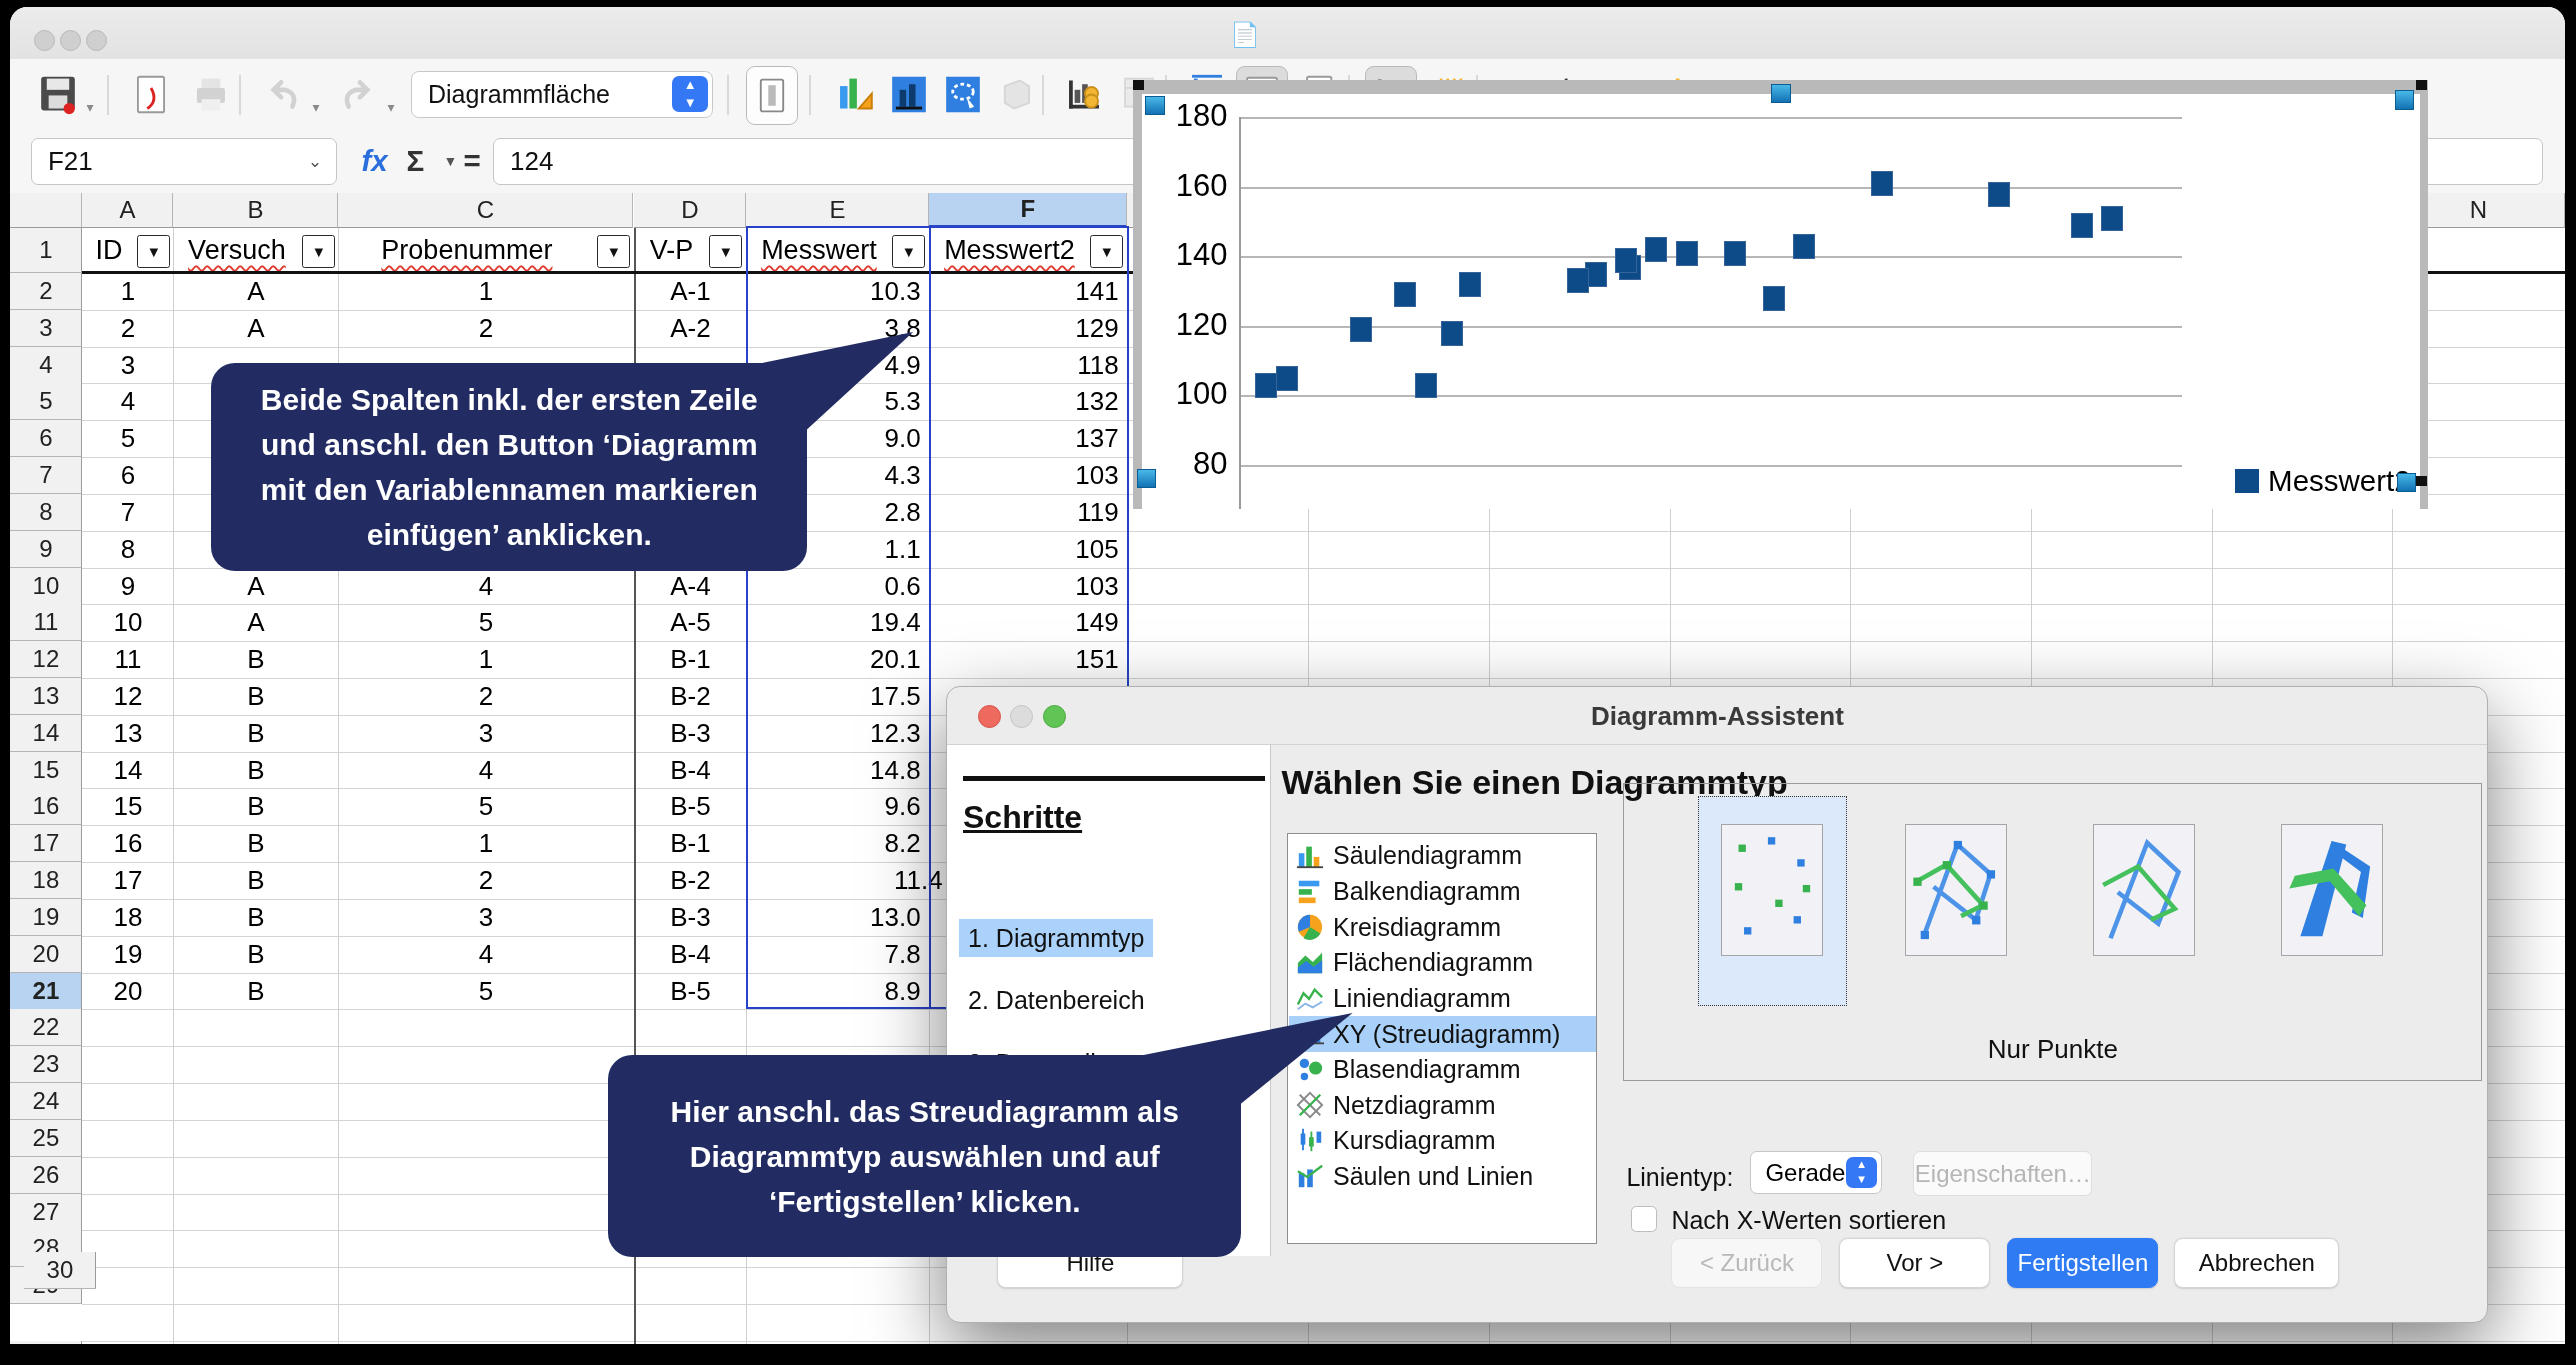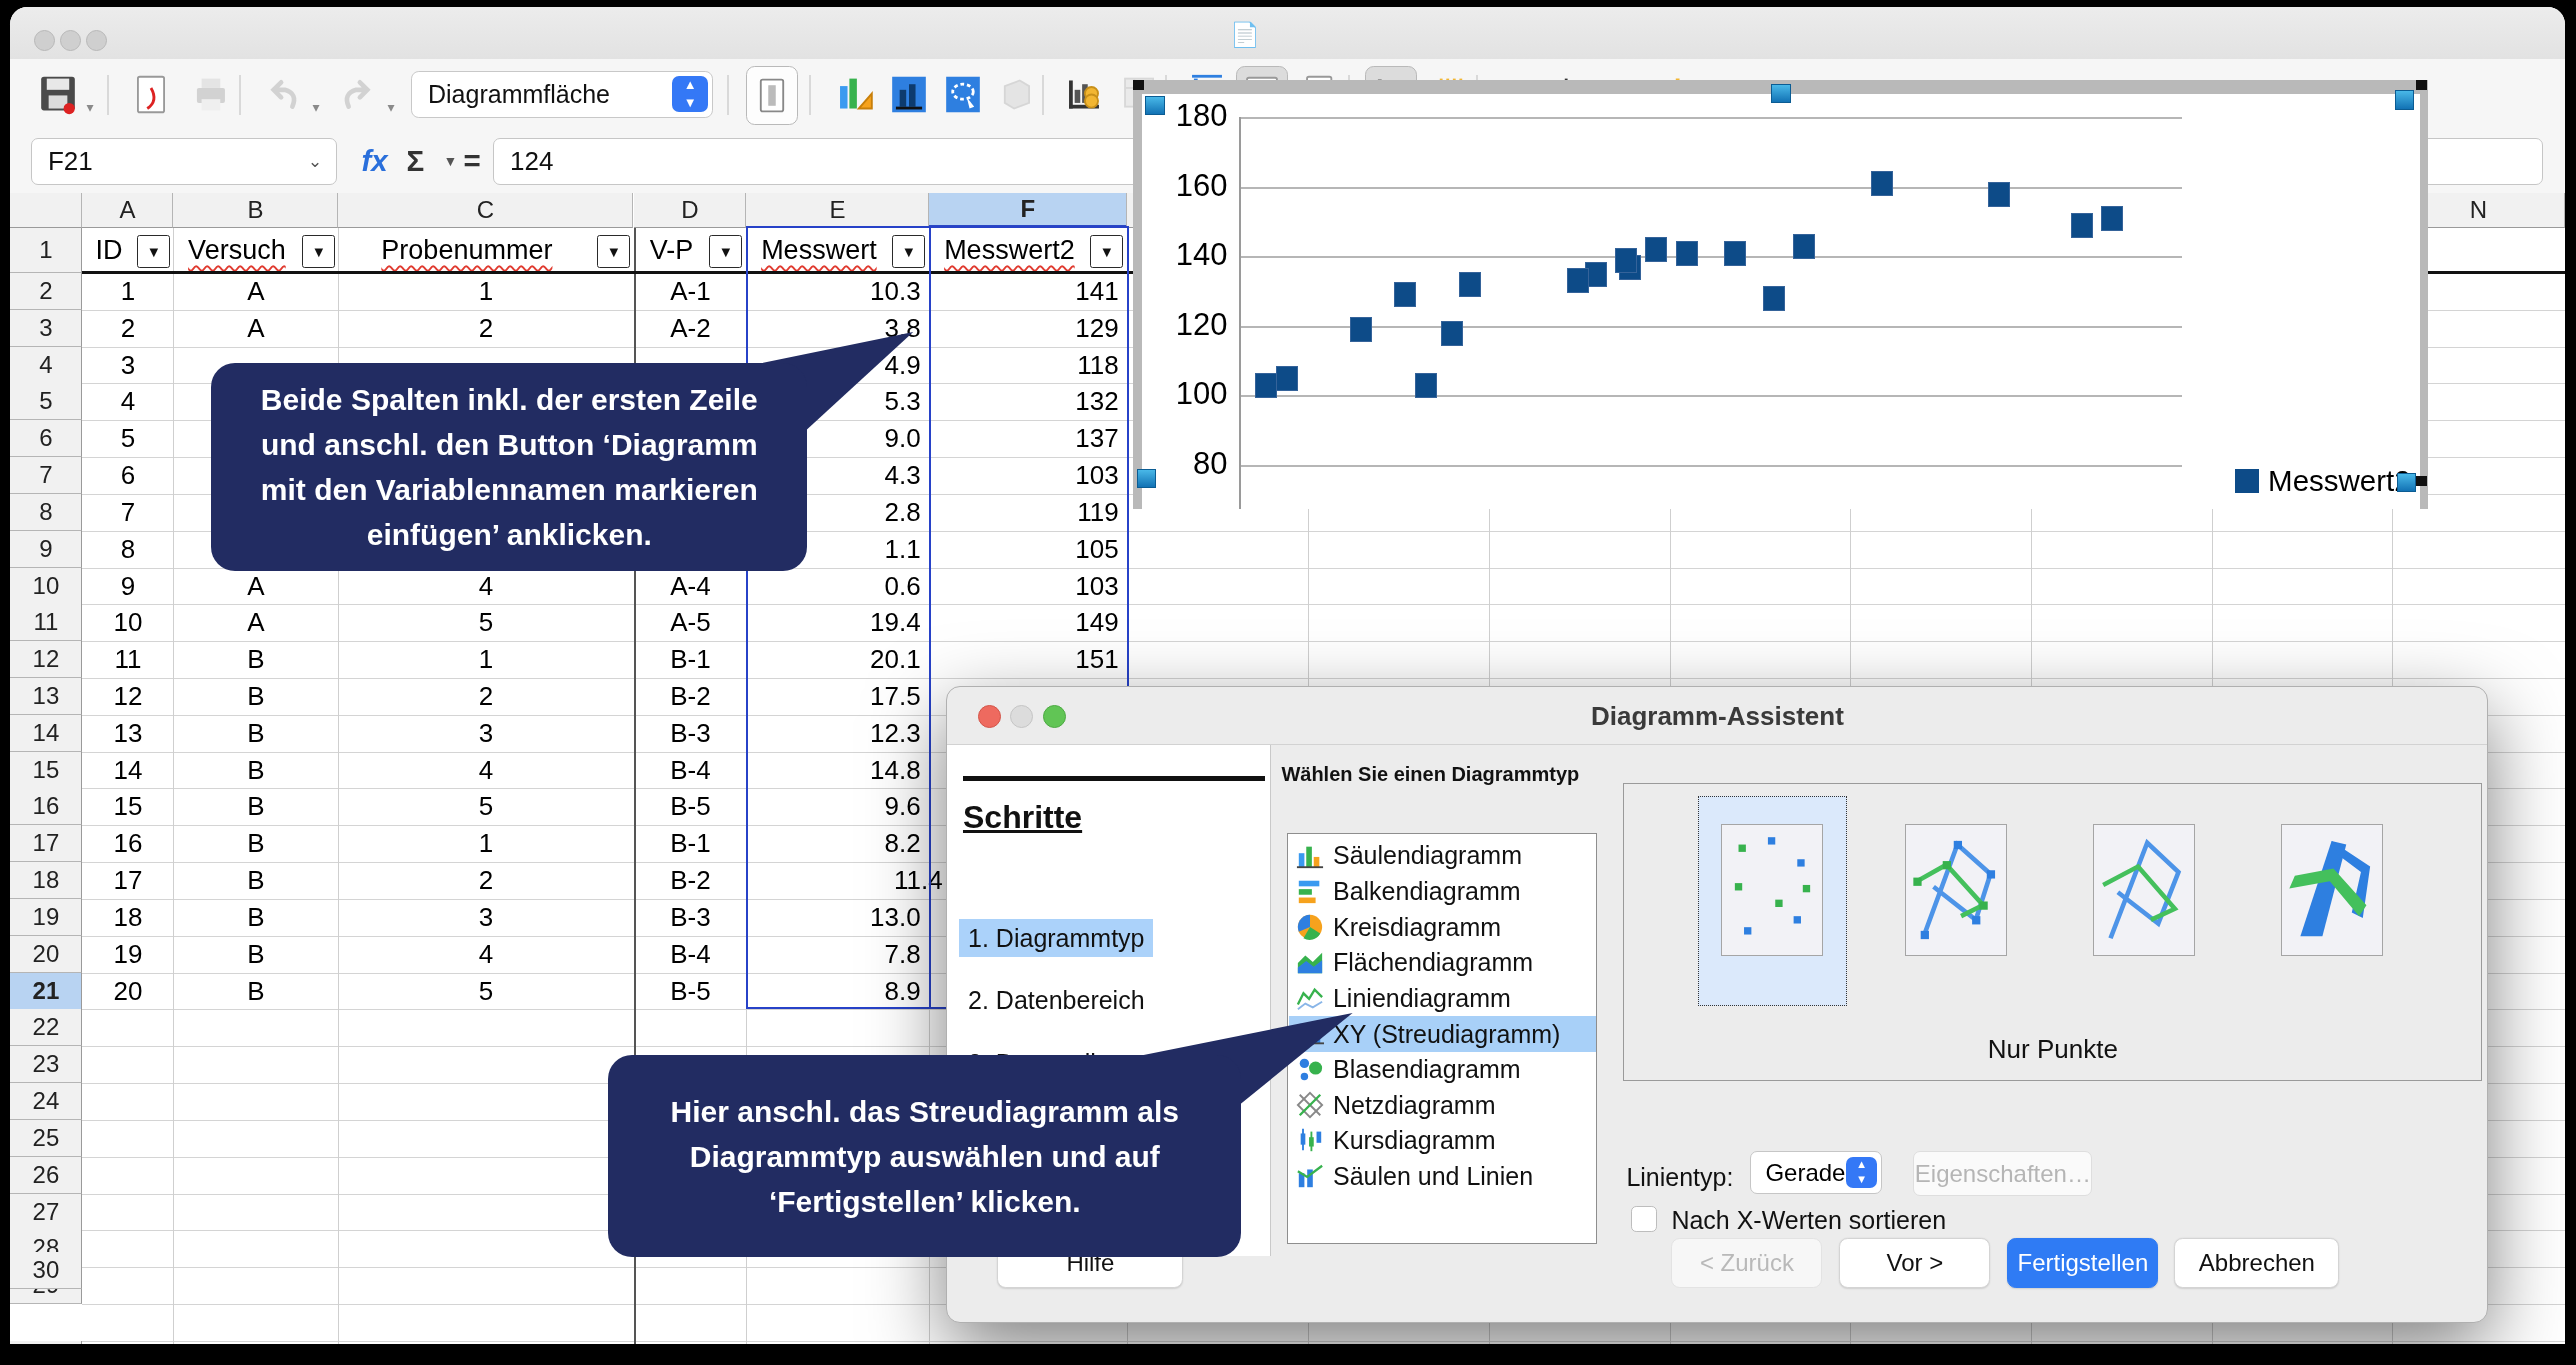--- a/index.html
+++ b/index.html
@@ -62,21 +62,21 @@
   #dialog{position:absolute;left:936px;top:679px;width:1542px;height:637px;background:#ececec;border:0.9px solid #b0b0b0;
     border-radius:14px;box-shadow:0 26px 78px rgba(0,0,0,.5);box-sizing:border-box;}
   #dlg-titlebar{position:absolute;left:0;top:0;width:100%;height:57px;border-bottom:0.9px solid #d2d2d2;}
   #dlg-title{position:absolute;width:100%;top:14px;text-align:center;font-size:26px;font-weight:700;color:#3a3a3a;}
   .dtl{position:absolute;top:18px;width:21px;height:21px;border-radius:50%;}
   #dlg-left{position:absolute;left:0;top:58px;width:323px;height:511px;background:#fff;border-right:0.9px solid #c9c9c9;}
   #steps-rule{position:absolute;left:15.6px;top:31px;width:302px;height:5.2px;background:#111;}
   #steps-title{position:absolute;left:15.6px;top:54px;font-size:32px;font-weight:700;text-decoration:underline;color:#111;}
   .step{position:absolute;left:12px;height:38px;display:flex;align-items:center;padding:0 8.7px;font-size:25px;color:#111;}
   .step.active{background:#abd2fa;}
-  #choose-hdr{position:absolute;left:334px;top:76px;font-size:20px;font-weight:700;color:#111;}
+  #choose-hdr{position:absolute;left:334px;top:76px;font-size:34px;font-weight:700;color:#111;}
   #typelist{position:absolute;left:340px;top:146px;width:310px;height:411px;background:#fff;border:0.9px solid #8e8e8e;box-sizing:border-box;}
   .titem{position:absolute;left:0.9px;width:307px;height:36px;display:flex;align-items:center;font-size:25px;color:#111;}
   .titem.sel{background:#a8d0f8;}
   .titem .tic{width:28px;height:28px;margin:0 8.7px 0 7px;flex:0 0 28px;}
   #prevpanel{position:absolute;left:676px;top:96px;width:859px;height:298px;border:1.7px solid #9a9a9a;box-sizing:border-box;}
   .thumb{position:absolute;top:40px;width:102px;height:132px;background:#f2f2f6;border:0.9px solid #a5a5a5;box-sizing:border-box;}
   #thumbsel{position:absolute;left:74px;top:12px;width:149px;height:210px;background:#dbe9fb;border:1.7px dotted #333;box-sizing:border-box;}
   #variant-label{position:absolute;left:0;top:250px;width:100%;text-align:center;font-size:26px;color:#111;}
   #linetype-label{position:absolute;left:679px;top:476px;font-size:25px;color:#111;}
   #linetype-combo{position:absolute;left:803px;top:464px;width:132px;height:43px;background:#fff;border:0.9px solid #c6c6c6;
@@ -385,21 +385,21 @@
         <div class="rowhdr" style="top: 927px; height: 37px;">25</div>
         <div class="gridh" style="left: 72px; top: 964px; width: 2483px;"></div>
         <div class="rowhdr" style="top: 964px; height: 37px;">26</div>
         <div class="gridh" style="left: 72px; top: 1001px; width: 2483px;"></div>
         <div class="rowhdr" style="top: 1001px; height: 37px;">27</div>
         <div class="gridh" style="left: 72px; top: 1037px; width: 2483px;"></div>
         <div class="rowhdr" style="top: 1037px; height: 37px;">28</div>
         <div class="gridh" style="left: 72px; top: 1074px; width: 2483px;"></div>
         <div class="rowhdr" style="top: 1074px; height: 37px;">29</div>
         <div class="gridh" style="left: 72px; top: 1111px; width: 2483px;"></div>
-        <div class="rowhdr" style="top: 1059px; height: 37px;">30</div>
+        <div class="rowhdr" style="top: 1059px; height: 37px; margin-left: 14px;">30</div>
         <div class="gridh" style="left: 72px; top: 1148px; width: 2483px;"></div>
         <div class="rowhdr" style="top: 1148px; height: 37px;">31</div>
         <div class="gridv" style="left: 163px; top: 35px; height: 1116px;"></div>
         <div class="gridv" style="left: 328px; top: 35px; height: 1116px;"></div>
         <div class="gridv" style="left: 624px; top: 35px; height: 1116px; background: rgb(85, 85, 85); width: 1.7px;"></div>
         <div class="gridv" style="left: 736px; top: 35px; height: 1116px;"></div>
         <div class="gridv" style="left: 919px; top: 35px; height: 1116px;"></div>
         <div class="gridv" style="left: 1117px; top: 35px; height: 1116px;"></div>
         <div class="gridv" style="left: 1298px; top: 35px; height: 1116px;"></div>
         <div class="gridv" style="left: 1479px; top: 35px; height: 1116px;"></div>

